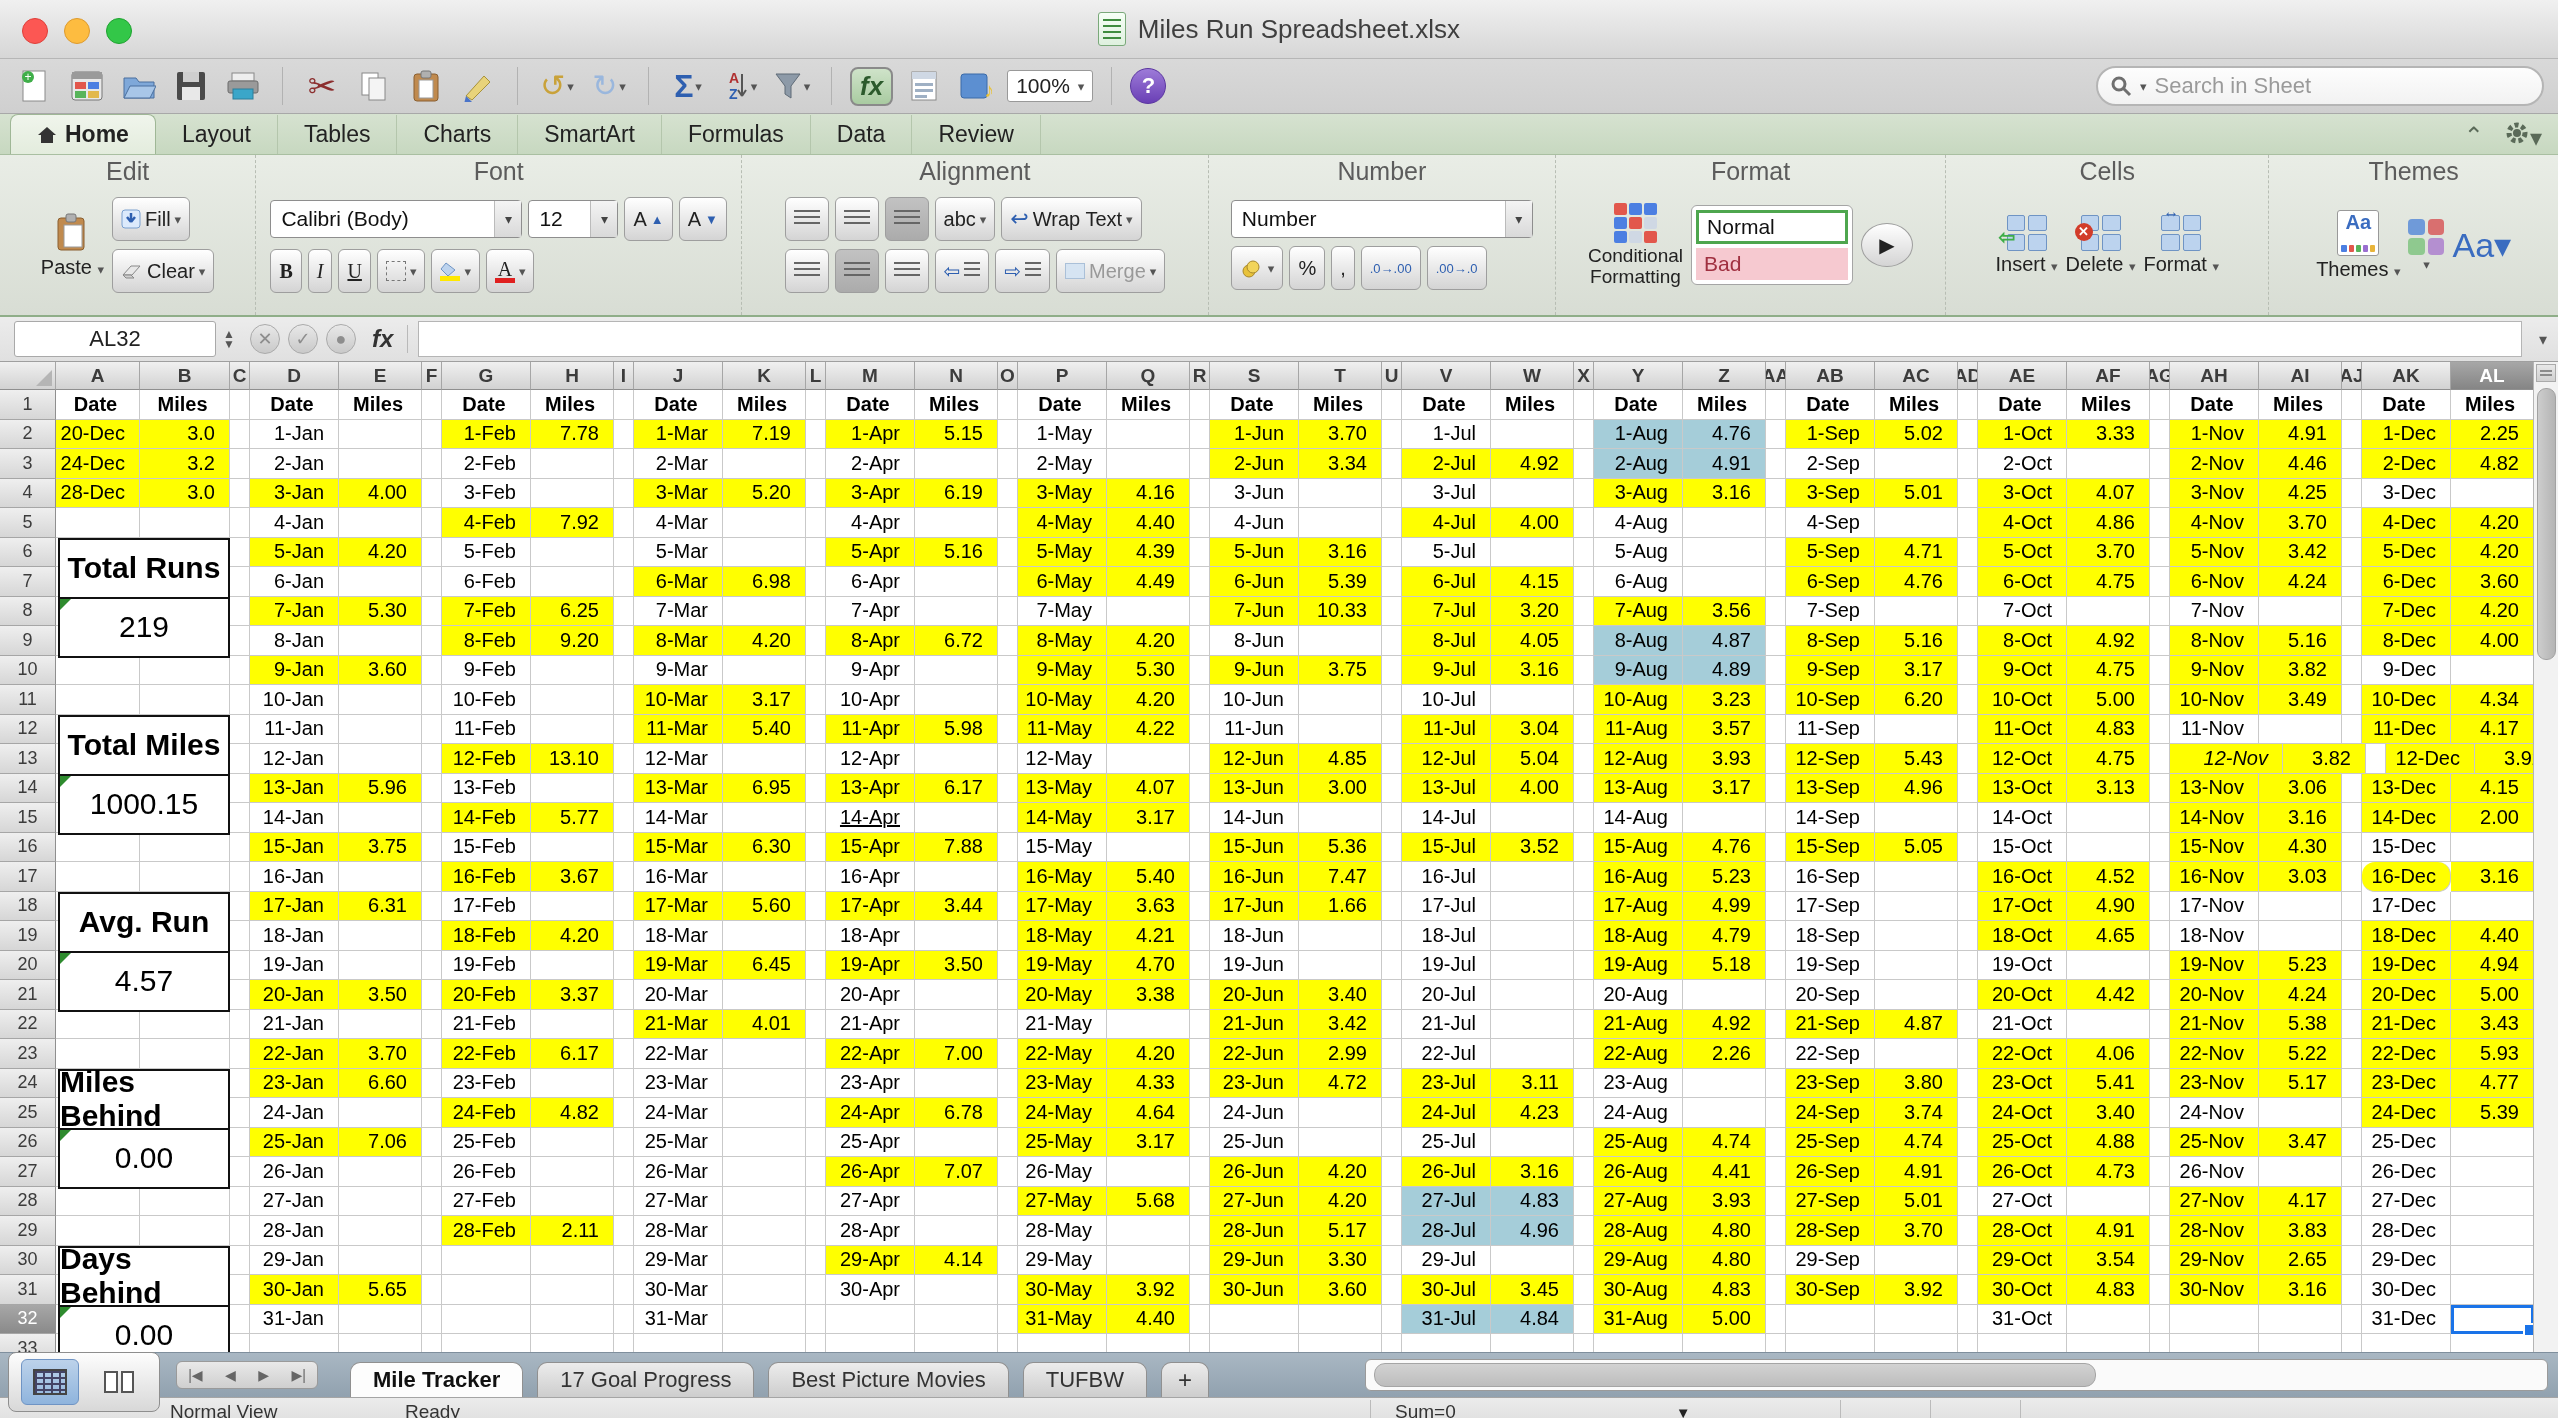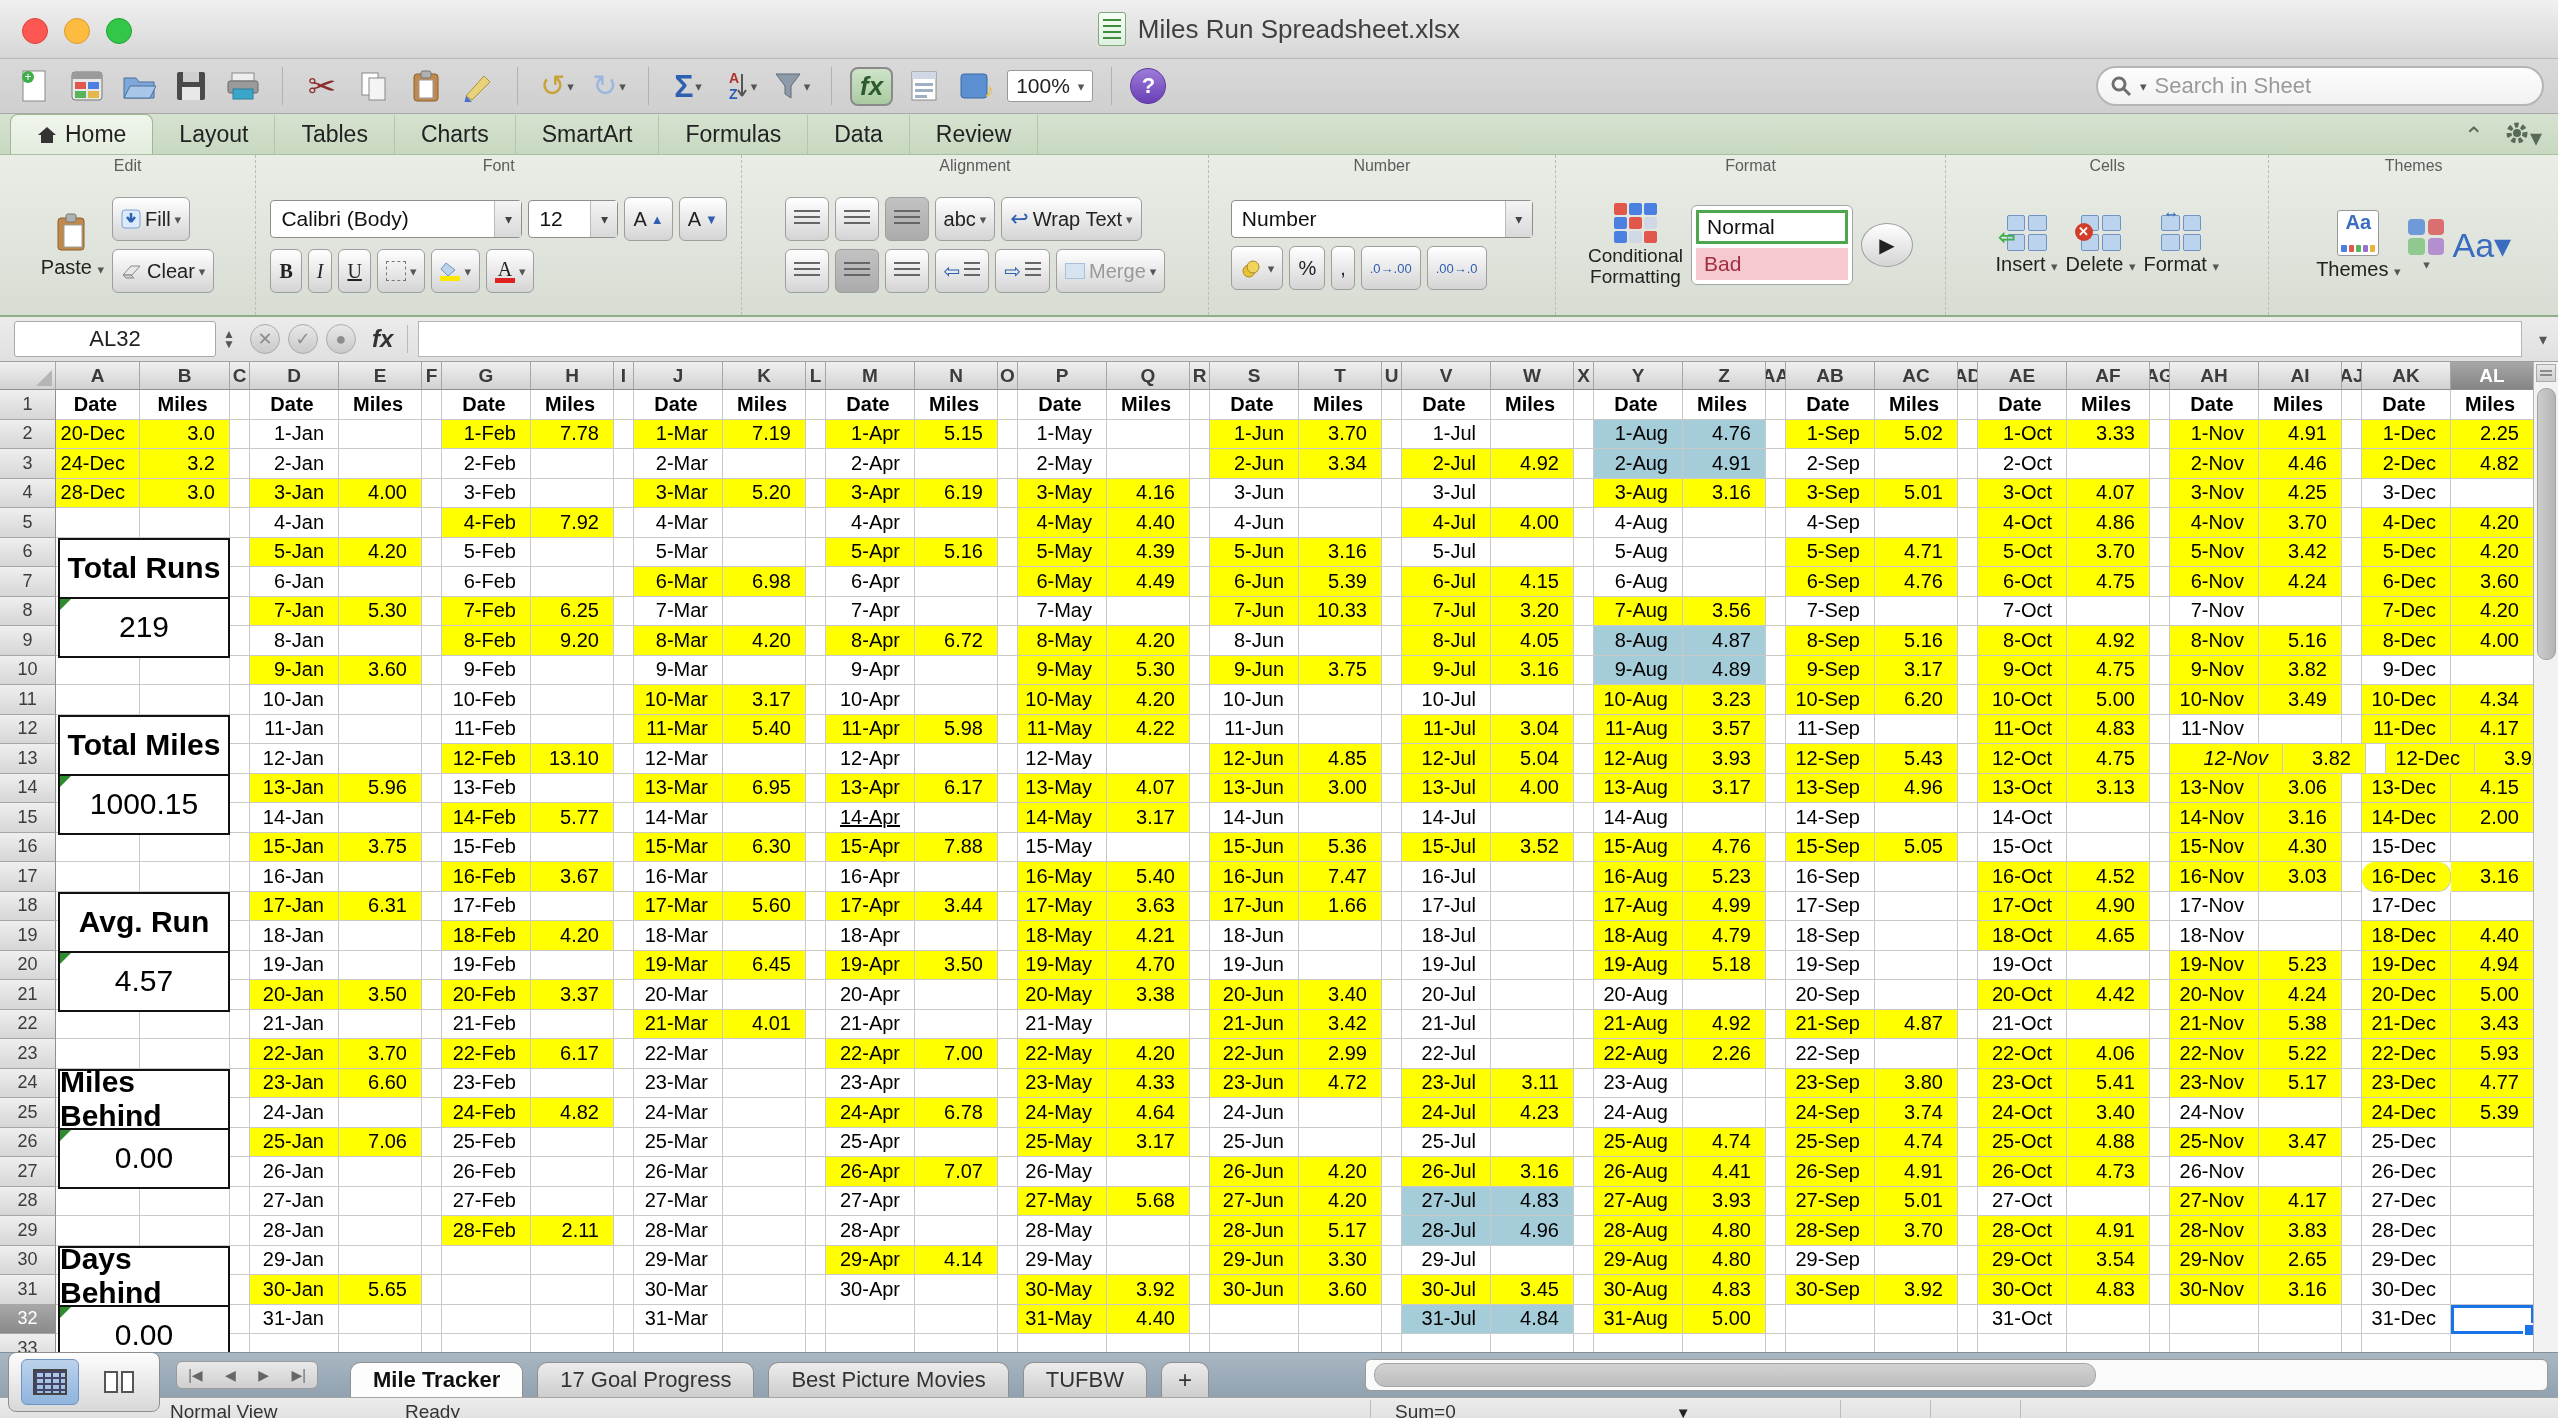--- a/index.html
+++ b/index.html
@@ -26,26 +26,26 @@
   .fxwrap{border:2px solid #8a8a8a;border-radius:8px;background:linear-gradient(#cfe3c9,#a9cba1);padding:2px 8px;}
   .fxtxt{font-style:italic;font-weight:bold;font-size:26px;color:#2c5a2c;}
   .searchwrap{margin-left:auto;display:flex;align-items:center;}
   .search{width:420px;height:36px;border:2px solid #b5b5b5;border-radius:20px;background:linear-gradient(#fdfdfd,#f2f2f2);
           display:flex;align-items:center;padding:0 12px;gap:8px;}
   .search .ph{color:#9a9a9a;font-size:22px;}
   .helpbtn{width:34px;height:34px;border-radius:50%;background:linear-gradient(#9d7bd8,#6a3fb5);color:#fff;font-weight:bold;font-size:22px;display:flex;align-items:center;justify-content:center;border:1px solid #5a35a0;}
   
   .tabbar{height:40px;background:linear-gradient(#d6e2d0,#c7d8c0);border-bottom:1px solid #a9bfa1;display:flex;align-items:flex-end;padding:0 10px;position:relative;}
   .rtab{padding:6px 26px;font-size:23px;color:#222;border-right:1px solid #b4c6ac;display:flex;align-items:center;gap:8px;}
-  .rtab.active{background:linear-gradient(#f0f5ec,#e3ecdd);border:1px solid #9fb796;border-bottom:none;border-radius:8px 8px 0 0;font-weight:normal;}
+  .rtab.active{background:linear-gradient(#f0f5ec,#e3ecdd);border:1px solid #9fb796;border-bottom:none;border-radius:8px 8px 0 0;font-weight:bold;}
   .tab-right{position:absolute;right:16px;top:6px;display:flex;align-items:center;gap:20px;color:#5a6a58;font-size:24px;}
   
   .ribbon{height:160px;background:linear-gradient(#e9ede6,#d8ddd4);border-bottom:2px solid #8fae88;display:flex;}
   .rgroup{position:relative;border-right:1px dashed #b7bdb3;display:flex;flex-direction:column;align-items:center;padding:2px 8px 6px;}
-  .rgname{font-size:16px;color:#5c5c5c;height:24px;}
+  .rgname{font-size:25px;color:#5c5c5c;height:24px;}
   .rcontent{flex:1;display:flex;align-items:center;gap:8px;}
   .rcol{display:flex;flex-direction:column;gap:8px;align-items:flex-start;}
   .rrow{display:flex;align-items:center;gap:6px;}
   .rbtn{background:linear-gradient(#ffffff,#d4d4d4);border:1px solid #9e9e9e;border-radius:6px;padding:4px 8px;display:flex;align-items:center;gap:4px;font-size:20px;color:#222;min-height:34px;}
   .rbtn.pressed{background:linear-gradient(#c2c2c2,#ababab);}
   .rbtn.dis{color:#999;}
   .combo{background:#fff;border:1px solid #8e8e8e;border-radius:4px;display:flex;align-items:center;height:36px;font-size:21px;color:#111;}
   .combo .cval{padding:0 10px;flex:1;}
   .combo .carr{width:26px;height:100%;border-left:1px solid #bbb;display:flex;align-items:center;justify-content:center;font-size:14px;color:#444;background:linear-gradient(#f4f4f4,#d9d9d9);}
   .bigbtn{display:flex;flex-direction:column;align-items:center;gap:2px;font-size:20px;color:#222;}

